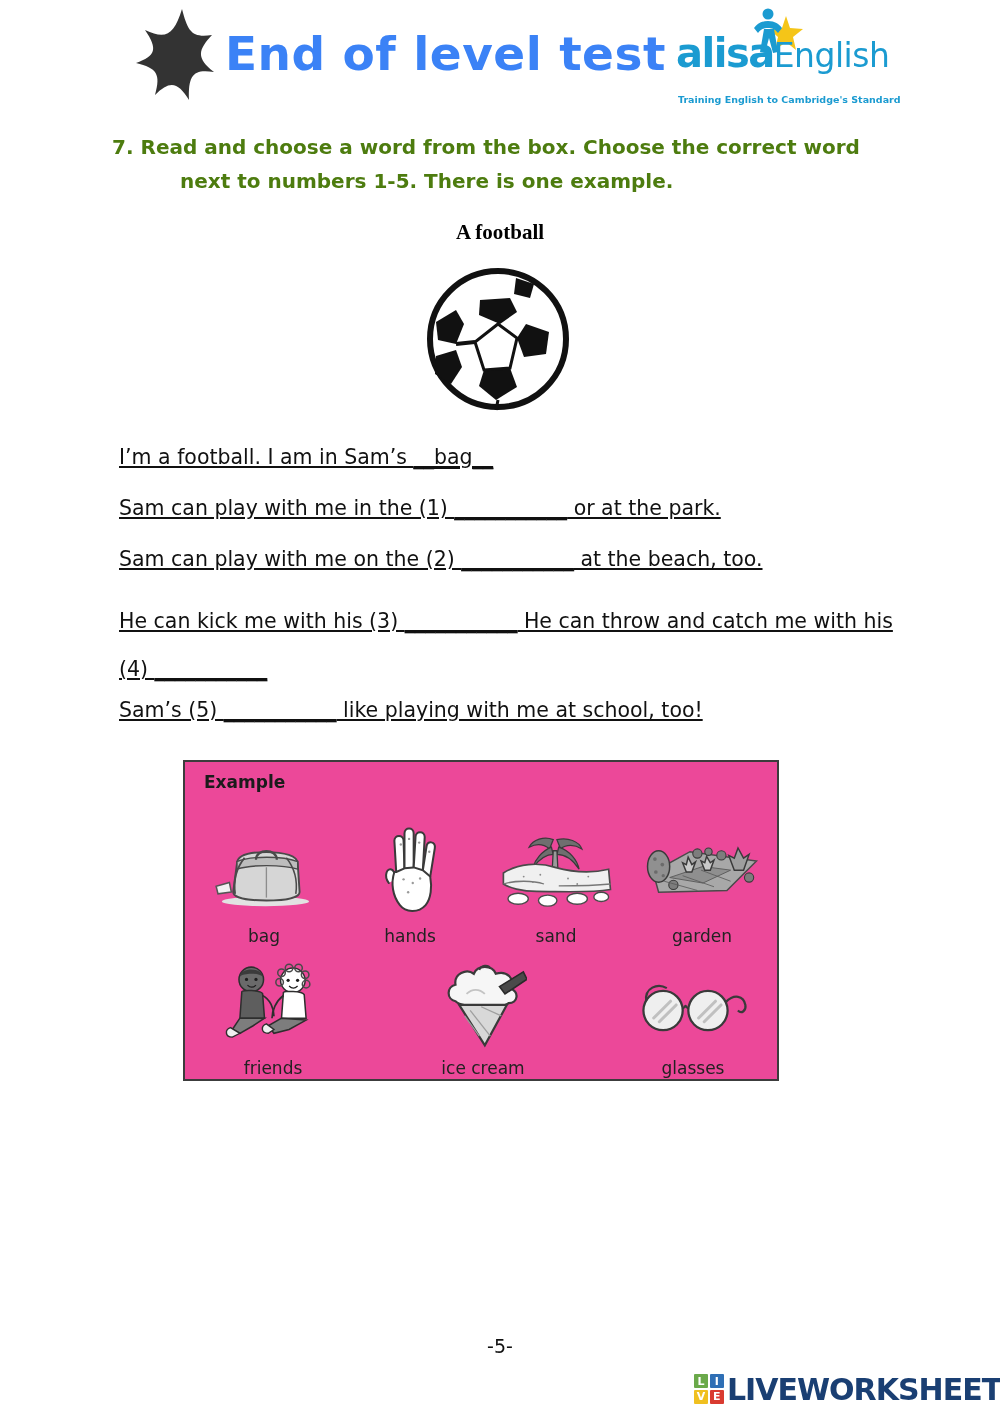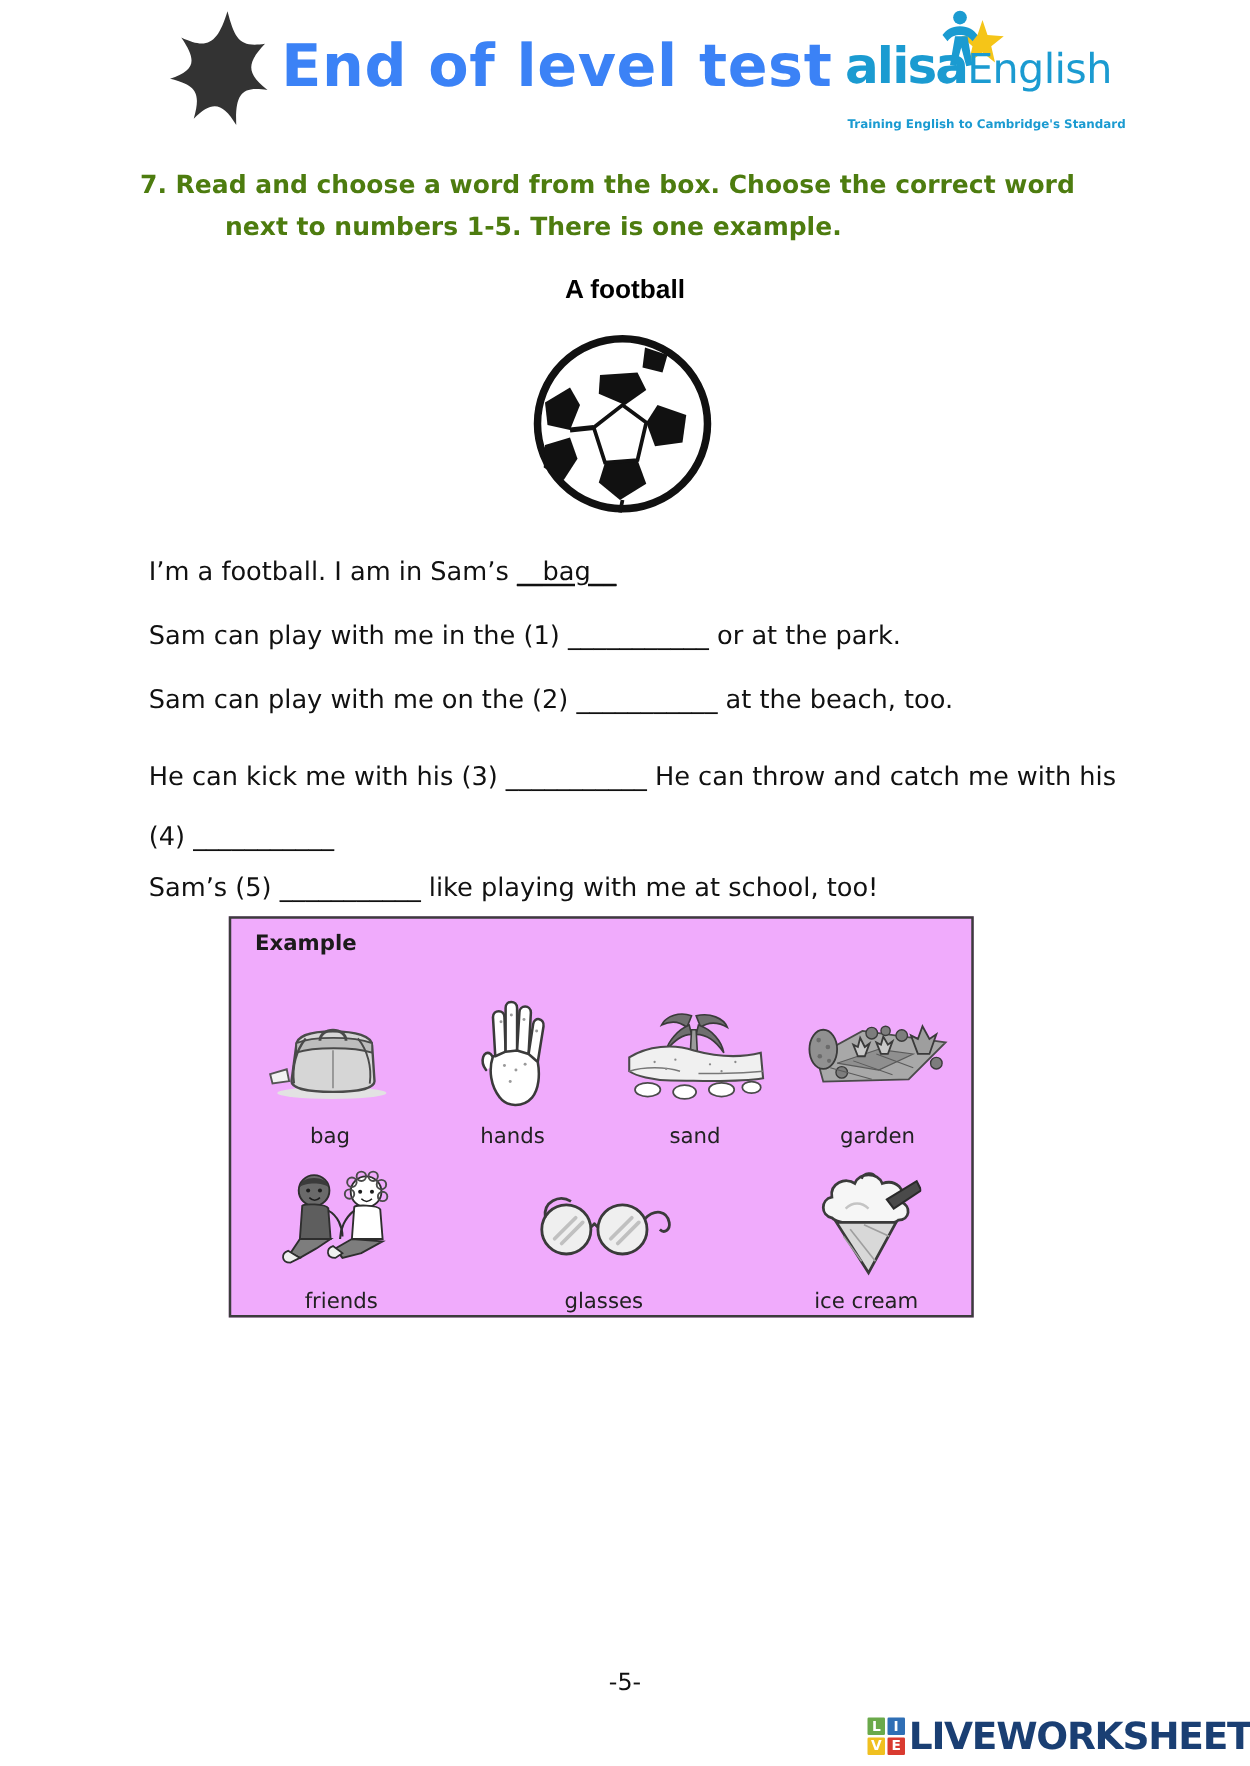--- a/index.html
+++ b/index.html
@@ -99,21 +99,21 @@
     padding-left: 34px;
     text-indent: -34px;
   }
 
   
   .prompt-title {
     position: absolute;
     left: 0; top: 220px;
     width: 1000px;
     text-align: center;
-    font-family: Liberation Sans, sans-serif;
+    font-family: Liberation Serif, serif;
     font-size: 21px;
     font-weight: 700;
     color: #000;
   }
   .football-wrap {
     position: absolute;
     left: 418px; top: 262px;
     width: 160px; height: 150px;
   }
 
@@ -123,33 +123,34 @@
     left: 119px; top: 444px;
     width: 800px;
     font-family: "DejaVu Sans", sans-serif;
     font-size: 20.5px;
     color: #111;
   }
   .story p {
     margin: 0 0 24px 0;
     line-height: 27px;
     white-space: nowrap;
+    text-decoration: underline;
   }
   .story p.wrap2 { white-space: normal; width: 790px; line-height: 48px; margin-bottom: 4px;}
   .blank { letter-spacing: 0; }
   .fill-ex  { text-decoration: underline; text-underline-offset: 3px; }
 
   
   .word-box {
     position: absolute;
-    left: 183px; top: 733px;
+    left: 183px; top: 760px;
     width: 596px; height: 321px;
     border: 2px solid #3c3c3c;
     box-sizing: border-box;
-    background: #f0abfc;
+    background: #ec4899;
   }
   .example-label {
     position: absolute;
     left: 19px; top: 10px;
     font-family: "DejaVu Sans", sans-serif;
     font-size: 17px;
     font-weight: 700;
     color: #1b1b1b;
   }
   .wb-row {
@@ -432,55 +433,55 @@
           <path d="M64 58 L50 66 L56 74 L72 70 L90 60 Z" fill="#7d7d7d" stroke="#2e2e2e" stroke-width="1.6"></path>
           <path d="M48 64 C42 66 42 74 50 74 L56 70 Z" fill="#f0f0f0" stroke="#2e2e2e" stroke-width="1.5"></path>
           <path d="M66 34 C58 40 54 50 54 58" fill="none" stroke="#2e2e2e" stroke-width="1.8"></path>
         </svg>
       </div>
       <div class="wb-label">friends</div>
     </div>
 
     <div class="wb-cell">
       <div class="wb-pic">
+        <svg viewBox="0 0 96 98" width="88" height="92">
+          <path d="M18 46 C8 44 8 30 18 28 C16 16 30 10 38 16 C42 6 58 6 62 16 C74 12 84 22 78 32 C88 36 86 48 76 48 C70 54 26 54 18 46 Z" fill="#f6f6f6" stroke="#3a3a3a" stroke-width="2.4"></path>
+          <path d="M44 12 C46 6 54 6 56 10" fill="none" stroke="#3a3a3a" stroke-width="2"></path>
+          <path d="M66 30 L92 14 L96 22 L72 38 Z" fill="#4a4a4a" stroke="#2a2a2a" stroke-width="1.8"></path>
+          <path d="M22 50 L74 50 L50 94 Z" fill="#d8d8d8" stroke="#3a3a3a" stroke-width="2.4"></path>
+          <g stroke="#9e9e9e" stroke-width="1.4" fill="none">
+            <path d="M34 56 L56 84"></path>
+              <path d="M46 52 L68 62"></path>
+              <path d="M28 62 L44 84"></path>
+          </g>
+          <path d="M30 38 C36 32 44 32 50 38" fill="none" stroke="#c4c4c4" stroke-width="2"></path>
+        </svg>
+      </div>
+      <div class="wb-label">ice cream</div>
+    </div>
+
+    <div class="wb-cell">
+      <div class="wb-pic">
         <svg viewBox="0 0 124 66" width="116" height="62">
           <circle cx="30" cy="40" r="21" fill="#efefef" stroke="#3a3a3a" stroke-width="2.4"></circle>
           <circle cx="78" cy="40" r="21" fill="#efefef" stroke="#3a3a3a" stroke-width="2.4"></circle>
           <path d="M51 38 C56 34 52 34 57 38" fill="none" stroke="#3a3a3a" stroke-width="2.4"></path>
           <path d="M12 30 C10 16 24 10 34 16" fill="none" stroke="#3a3a3a" stroke-width="2.4"></path>
           <path d="M97 31 C106 22 116 24 118 34 C119 40 114 44 110 40" fill="none" stroke="#3a3a3a" stroke-width="2.4"></path>
           <g stroke="#c0c0c0" stroke-width="3.2" stroke-linecap="round">
             <path d="M20 48 L38 30"></path>
               <path d="M26 52 L44 34"></path>
             <path d="M68 48 L86 30"></path>
               <path d="M74 52 L92 34"></path>
           </g>
         </svg>
       </div>
       <div class="wb-label">glasses</div>
     </div>
 
-    <div class="wb-cell">
-      <div class="wb-pic">
-        <svg viewBox="0 0 96 98" width="88" height="92">
-          <path d="M18 46 C8 44 8 30 18 28 C16 16 30 10 38 16 C42 6 58 6 62 16 C74 12 84 22 78 32 C88 36 86 48 76 48 C70 54 26 54 18 46 Z" fill="#f6f6f6" stroke="#3a3a3a" stroke-width="2.4"></path>
-          <path d="M44 12 C46 6 54 6 56 10" fill="none" stroke="#3a3a3a" stroke-width="2"></path>
-          <path d="M66 30 L92 14 L96 22 L72 38 Z" fill="#4a4a4a" stroke="#2a2a2a" stroke-width="1.8"></path>
-          <path d="M22 50 L74 50 L50 94 Z" fill="#d8d8d8" stroke="#3a3a3a" stroke-width="2.4"></path>
-          <g stroke="#9e9e9e" stroke-width="1.4" fill="none">
-            <path d="M34 56 L56 84"></path>
-              <path d="M46 52 L68 62"></path>
-              <path d="M28 62 L44 84"></path>
-          </g>
-          <path d="M30 38 C36 32 44 32 50 38" fill="none" stroke="#c4c4c4" stroke-width="2"></path>
-        </svg>
-      </div>
-      <div class="wb-label">ice cream</div>
-    </div>
-
   </div>
 </div>
 
 <div class="page-num">-5-</div>
 
 <div class="lw-logo">
   <div class="lw-grid">
     <div class="lw-sq lw-l">L</div>
     <div class="lw-sq lw-i">I</div>
     <div class="lw-sq lw-v">V</div>

